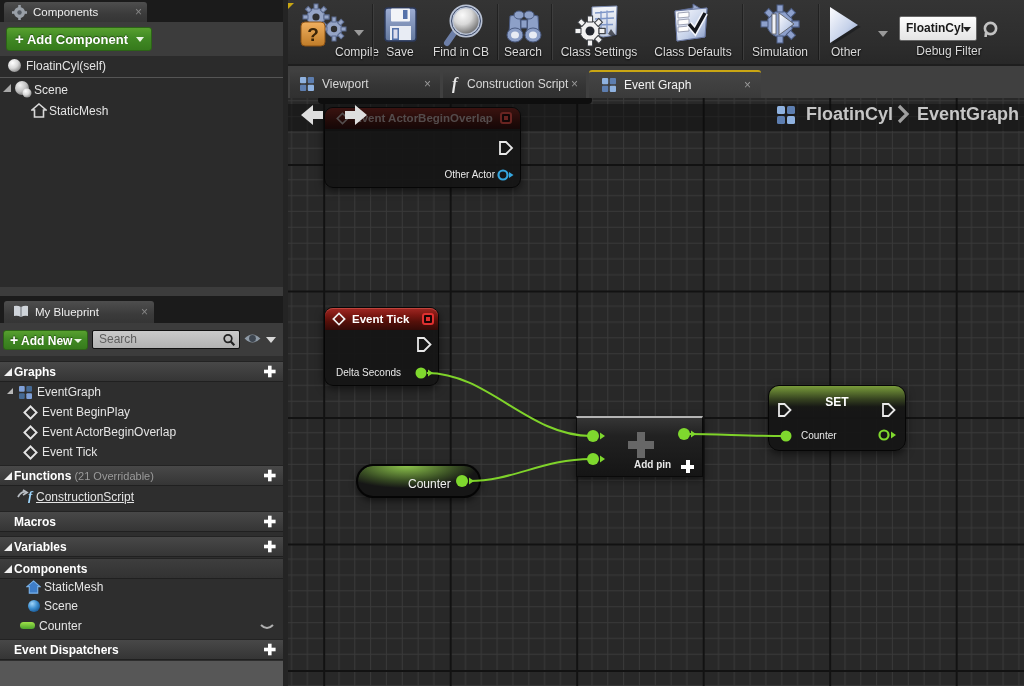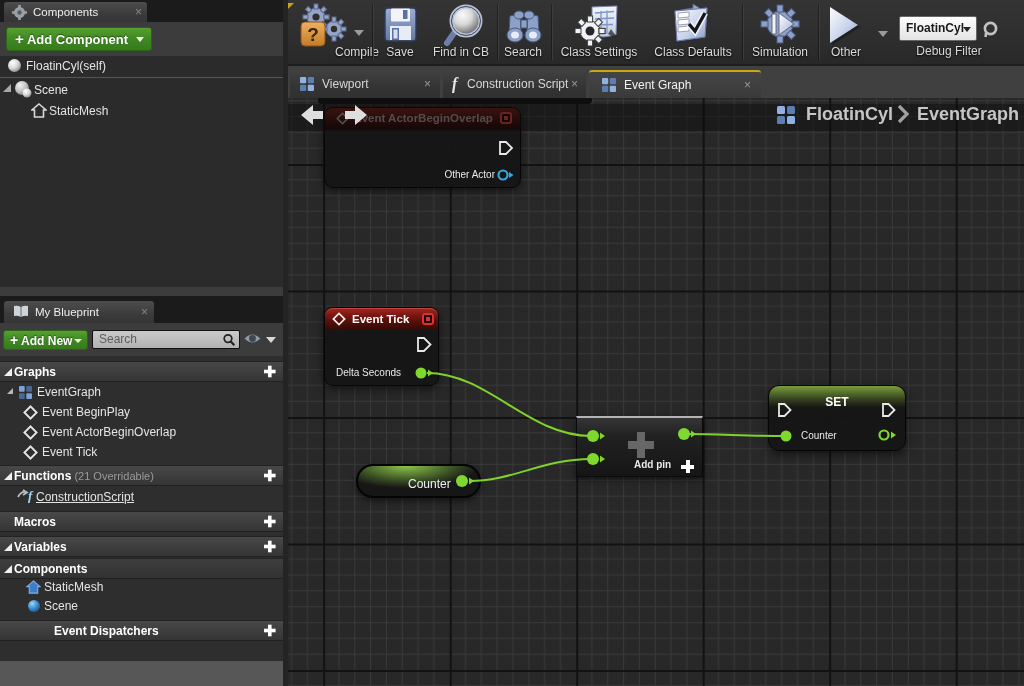--- a/index.html
+++ b/index.html
@@ -148,21 +148,21 @@
  </svg>
  <div class="row" style="left:44px;top:596px;">Scene</div>
  <svg class="abs" style="left:27px;top:599px;" width="14" height="14">
         <circle cx="7" cy="7" r="6" fill="url(#sphB)"></circle>
       </svg>
  <div class="row" style="left:39px;top:616px;">Counter</div>
  <div class="abs" style="left:20px;top:622px;width:15px;height:7px;border-radius:3.5px;background:linear-gradient(#9ee24a,#4da32b);"></div>
  <svg class="abs" style="left:260px;top:622px;" width="14" height="10" viewBox="0 0 14 10">
         <path d="M1 3 Q7 9 13 3" fill="none" stroke="#b0b0b0" stroke-width="2"></path>
       </svg>
- <div class="hdr" style="top:620px;padding-left:40px;"><span style="margin-left:14px;">Event Dispatchers</span><span class="plus">✚</span></div>
+ <div class="hdr" style="top:639px;"><span style="margin-left:14px;">Event Dispatchers</span><span class="plus">✚</span></div>
  <div class="abs" style="left:0;top:661px;width:283px;height:25px;background:#575757;"></div>
  <div class="abs" style="left:283px;top:0;width:5px;height:686px;background:#242424;"></div>
 </div>
 
 <div id="toolbar">
  <div class="abs" style="left:0;top:0;width:0;height:0;border-top:6px solid #c8a613;border-right:6px solid transparent;margin-top:3px;"></div>
 
  <svg class="abs" style="left:10px;top:3px;" width="52" height="44" viewBox="0 0 52 44">
    <g fill="#96a5c6" stroke="#59688c" stroke-width="1">
      <g transform="translate(18,14)">

